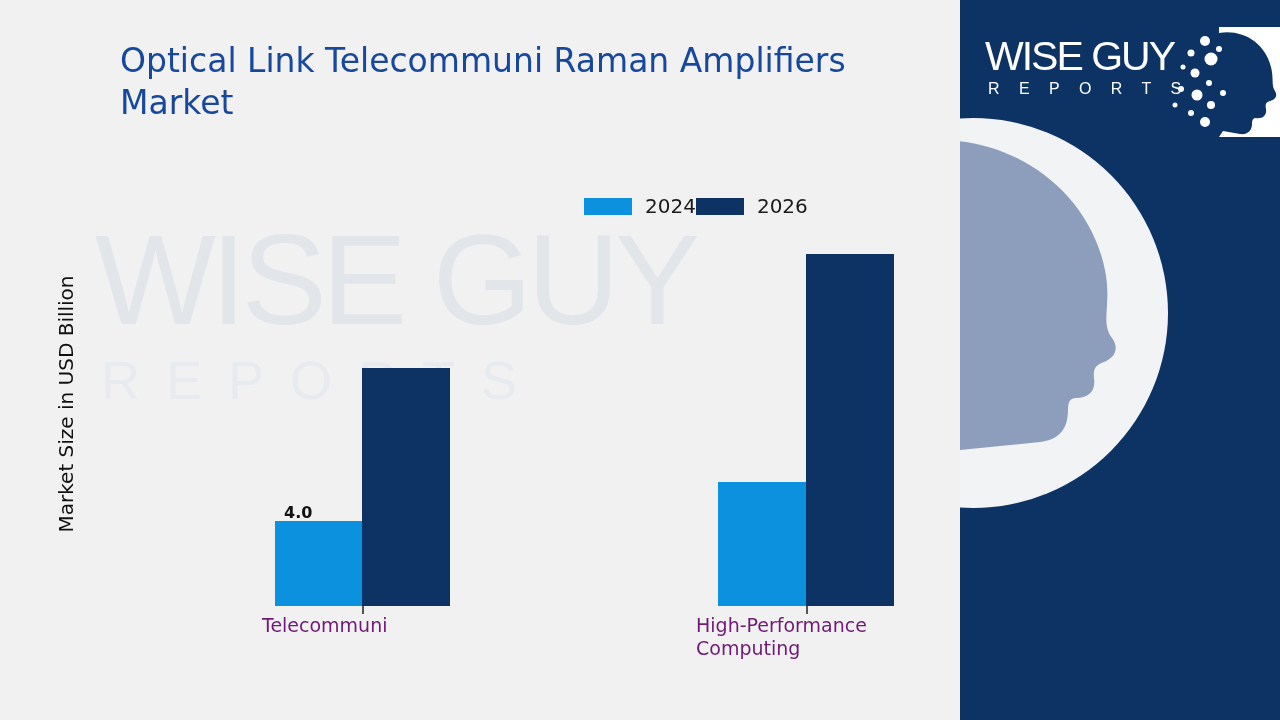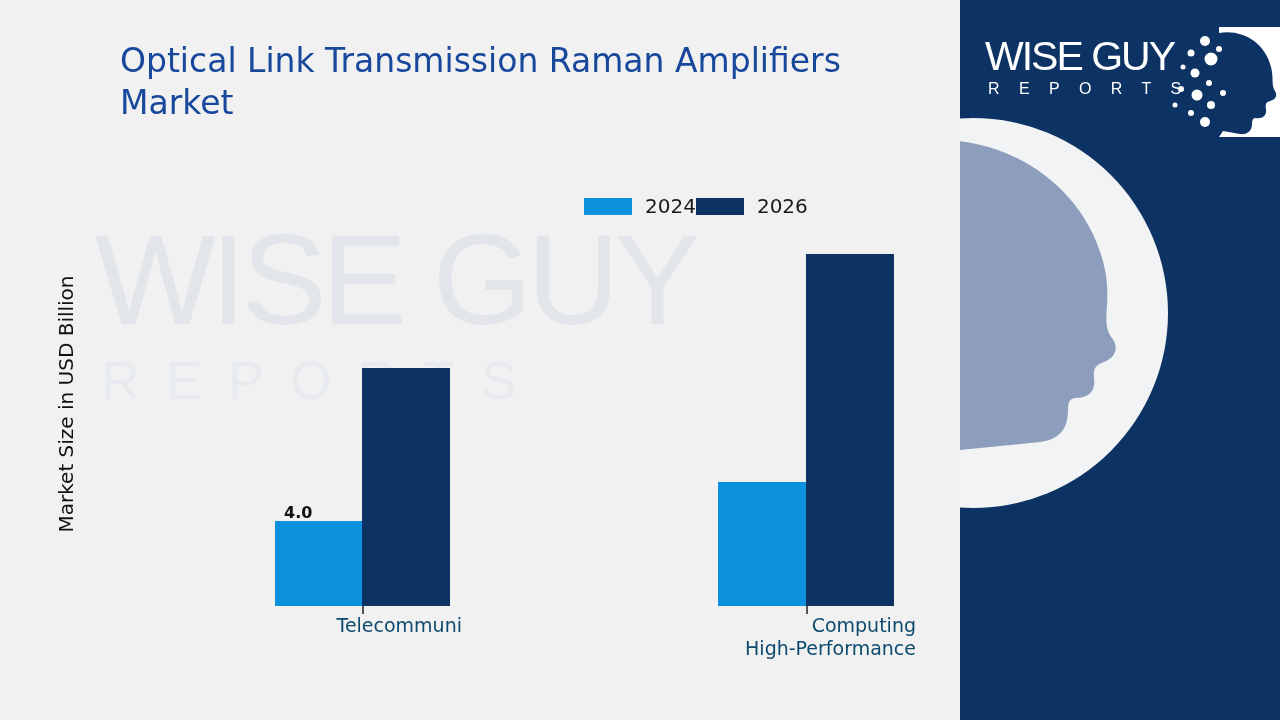--- a/index.html
+++ b/index.html
@@ -92,36 +92,36 @@
   .bar-value {
     position:absolute;
     font-family:"DejaVu Sans", sans-serif;
     font-size:16px; font-weight:bold; color:#111;
     white-space:nowrap;
   }
   .tick {
     position:absolute; width:2px; height:8px; background:#555;
   }
   .cat-label {
-    position:absolute; text-align:right;
-    font-family:"DejaVu Sans", sans-serif;
-    font-size:19px; color:#0c4a6e; line-height:23px;
+    position:absolute; text-align:left;
+    font-family:"DejaVu Sans", sans-serif;
+    font-size:19px; color:#701a75; line-height:23px;
   }
 </style>
 </head>
 <body>
 
 <div id="root">
 
   <div class="watermark">
     <div class="wm-line1">WISE GUY</div>
     <div class="wm-line2">REPORTS</div>
   </div>
 
-  <div class="title">Optical Link Transmission Raman Amplifiers Market</div>
+  <div class="title">Optical Link Telecommuni Raman Amplifiers Market</div>
 
   <div class="legend">
     <div class="legend-item">
       <span class="legend-swatch" style="background:#0b91dd"></span>
       <span class="legend-label">2024</span>
     </div>
     <div class="legend-item">
       <span class="legend-swatch" style="background:#0d3364"></span>
       <span class="legend-label">2026</span>
     </div>
@@ -134,22 +134,22 @@
       <div class="bar-value" style="left: 284px; top: 503px;">4.0</div>
       <div class="bar" style="left: 362px; top: 368px; width: 88px; height: 238px; background: rgb(13, 51, 100);"></div>
       <div class="bar" style="left: 718px; top: 482px; width: 88px; height: 124px; background: rgb(11, 145, 221);"></div>
       <div class="bar" style="left: 806px; top: 254px; width: 88px; height: 352px; background: rgb(13, 51, 100);"></div>
       <div class="tick" style="left: 362px; top: 606px;"></div>
       <div class="tick" style="left: 806px; top: 606px;"></div>
       <div class="cat-label" style="left: 262px; top: 614px; width: 200px;">
         <div>Telecommuni</div>
       </div>
       <div class="cat-label" style="left: 696px; top: 614px; width: 220px;">
+        <div>High-Performance</div>
         <div>Computing</div>
-        <div>High-Performance</div>
       </div>
     </div>
 
   <div class="right-panel">
     <div class="panel-circle"></div>
 
     <svg class="dots-cluster" viewBox="0 0 330 340">
       <g fill="#ccd3de" opacity="0.85">
         <circle cx="30" cy="45" r="16"></circle>
           <circle cx="72" cy="30" r="9"></circle>

